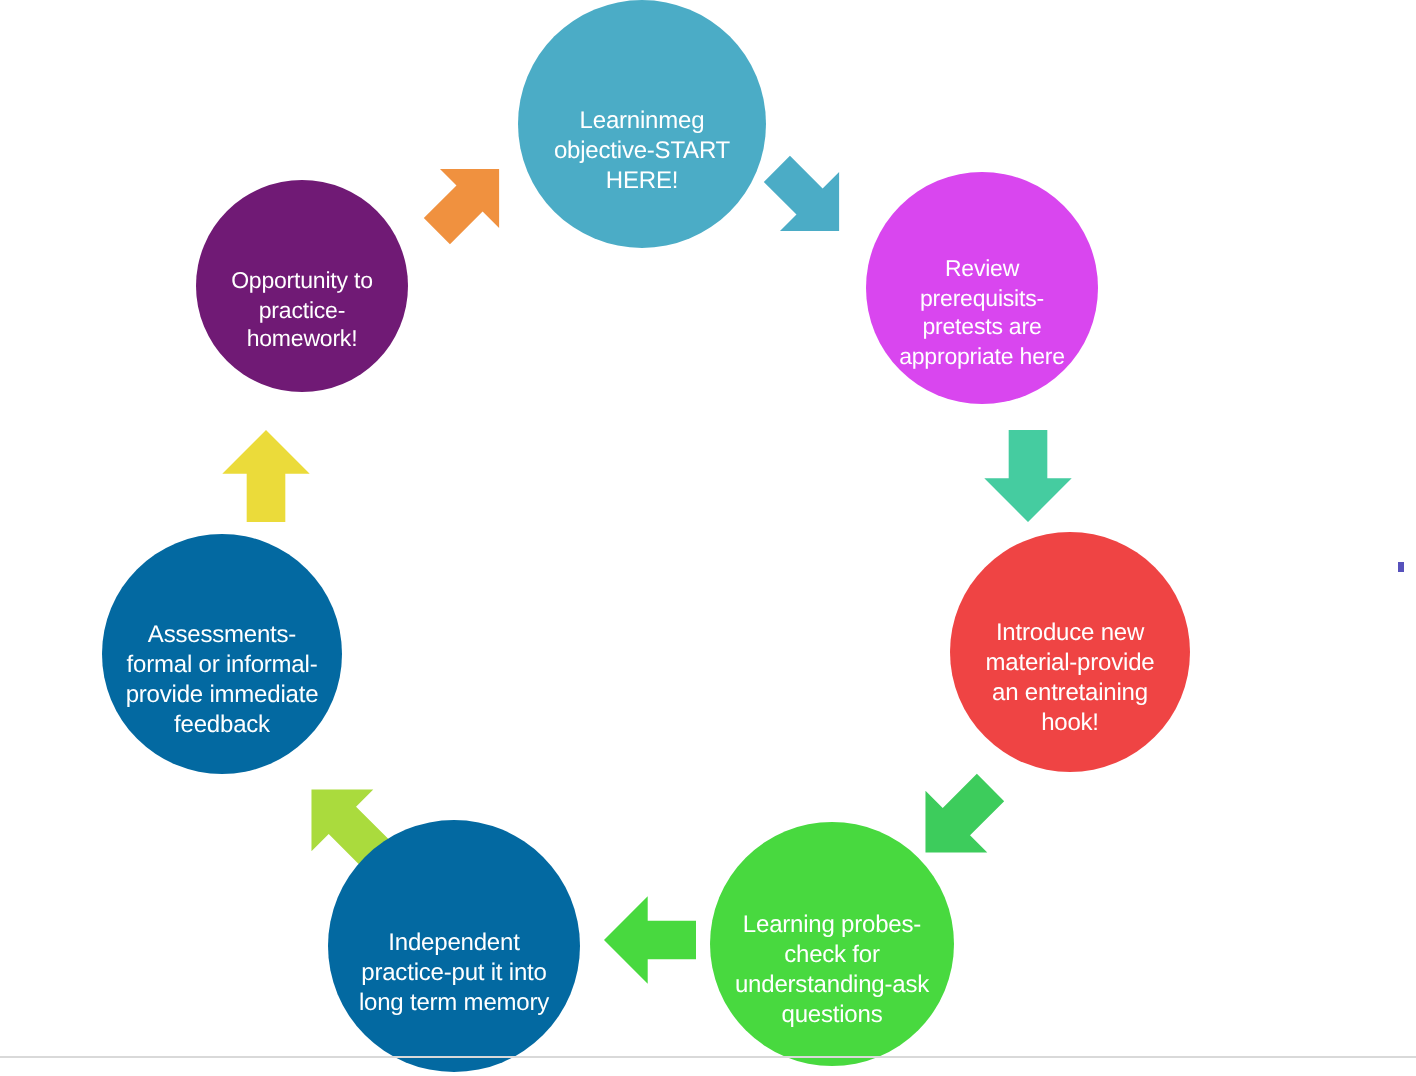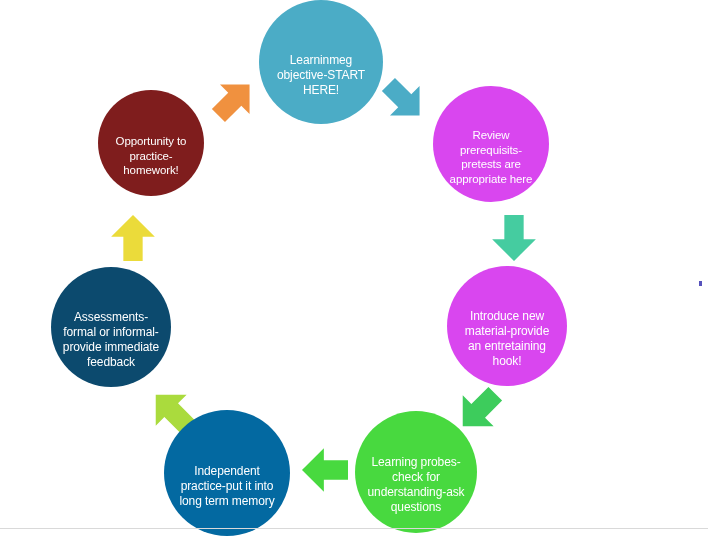--- a/index.html
+++ b/index.html
@@ -80,33 +80,33 @@
       </g>
   </svg>
 
   <div id="nodes-layer">
       <div class="node" style="left: 259px; top: 0px; width: 124px; height: 124px; background: rgb(75, 172, 198);">
         <div class="node-label big">Learninmeg objective-START HERE!</div>
       </div>
       <div class="node" style="left: 433px; top: 86px; width: 116px; height: 116px; background: #d946ef;">
         <div class="node-label">Review prerequisits-pretests are appropriate here</div>
       </div>
-      <div class="node" style="left: 447px; top: 266px; width: 120px; height: 120px; background: #d946ef; justify-content: center;">
+      <div class="node" style="left: 475px; top: 266px; width: 120px; height: 120px; background: #ef4444; justify-content: center;">
         <div class="node-label big">Introduce new material-provide an entretaining hook!</div>
       </div>
       <div class="node" style="left: 355px; top: 411px; width: 122px; height: 122px; background: rgb(72, 217, 63); justify-content: flex-end;">
         <div class="node-label big">Learning probes-check for understanding-ask questions</div>
       </div>
       <div class="node" style="left: 164px; top: 410px; width: 126px; height: 126px; background: #0369a1;">
         <div class="node-label big">Independent practice-put it into long term memory</div>
       </div>
-      <div class="node" style="left: 51px; top: 267px; width: 120px; height: 120px; background: #0c4a6e;">
+      <div class="node" style="left: 51px; top: 267px; width: 120px; height: 120px; background: #0369a1;">
         <div class="node-label big">Assessments-formal or informal-provide immediate feedback</div>
       </div>
-      <div class="node" style="left: 98px; top: 90px; width: 106px; height: 106px; background: #7f1d1d;">
+      <div class="node" style="left: 98px; top: 90px; width: 106px; height: 106px; background: #701a75;">
         <div class="node-label">Opportunity to practice-homework!</div>
       </div>
     </div>
 
   <div class="bottom-rule" id="bottom-rule" style="top: 528px; background: rgb(217, 217, 217);"></div>
   <div class="edge-mark" style="left:699px; top:281px;"></div>
 
 </div>
 
 </body></html>

